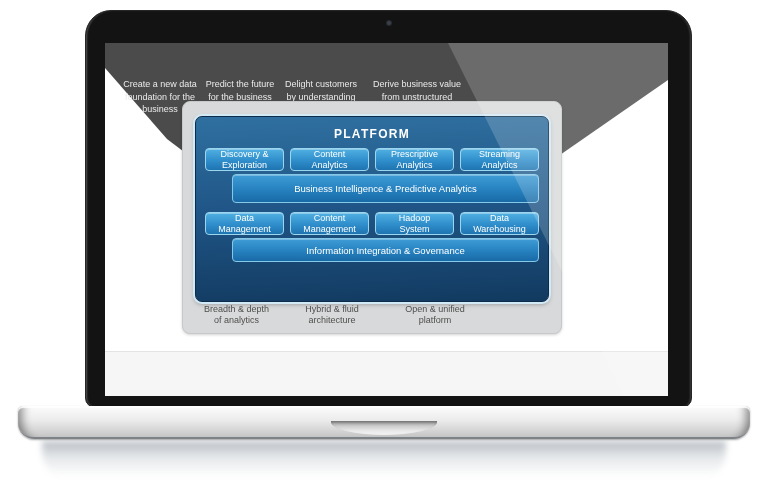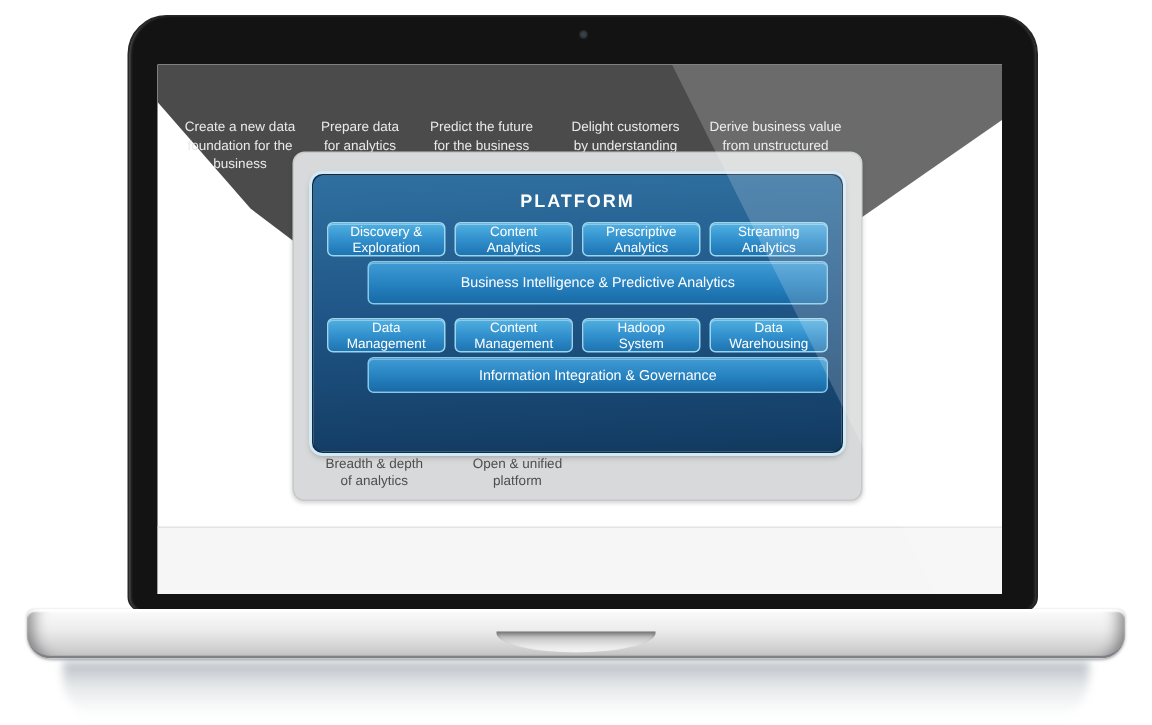--- a/index.html
+++ b/index.html
@@ -30,21 +30,21 @@
          background:linear-gradient(180deg,rgba(125,135,147,.55) 0%,rgba(170,178,186,.30) 40%,rgba(255,255,255,0) 90%);
          filter:blur(3px);border-radius:0 0 30px 30px;}
 
   
   .funnel{position:absolute;left:0;top:0;width:563px;height:212px;background:#4b4b4b;
           clip-path:polygon(0 0,563px 0,563px 37px,478px 96px,374px 168px,157px 168px,62px 96px,0 25px);}
   .goals{position:absolute;left:0;top:5px;width:563px;display:grid;
          grid-template-columns:86px 74px 88px 104px 96px 100px;padding-left:12px;margin-top:30px;}
   .goal{color:#eaeaea;font-size:9px;line-height:12.5px;text-align:center;white-space:pre-line;}
 
-  .panel{position:absolute;left:90px;top:58px;width:380px;height:233px;
+  .panel{position:absolute;left:77px;top:58px;width:380px;height:233px;
          background:#d8d9da;border:1px solid #c7c8c9;border-radius:8px;
          box-shadow:0 1px 3px rgba(0,0,0,.18);}
   .pbox{position:absolute;left:12px;top:14px;width:354px;height:186px;border-radius:7px;
         background:linear-gradient(178deg,#2f70a0 0%,#1f5586 50%,#123a60 100%);
         border:1px solid #0d2c4c;
         box-shadow:0 0 0 2px #d2eaf6, 0 2px 5px rgba(0,0,0,.35);}
   .pcol{position:absolute;inset:0;display:flex;flex-direction:column;padding:4px 9px 0;}
   .ptitle{height:27px;line-height:27px;text-align:center;color:#ffffff;font-size:12px;
           font-weight:600;letter-spacing:1.3px;}
   .trow{display:grid;grid-template-columns:repeat(4,1fr);gap:6px;height:23px;}
@@ -82,22 +82,20 @@
     <div class="webcam"></div>
 
     <div class="screen">
 
       <div class="funnel"></div>
 
       <div class="goals">
         <div class="goal">Create a new data
 foundation for the
 business</div>
-        <div class="goal">Prepare data
-for analytics</div>
         <div class="goal">Predict the future
 for the business</div>
         <div class="goal">Delight customers
 by understanding
 them future</div>
         <div class="goal">Derive business value
 from unstructured
 content</div>
       </div>
 
@@ -134,20 +132,22 @@
             </div>
 
             <div class="gap3"></div>
             <div class="banner b2">Information Integration &amp; Governance</div>
           </div>
         </div>
 
         <div class="benefits">
           <div class="benefit">Breadth &amp; depth
 of analytics</div>
+          <div class="benefit">Hybrid &amp; fluid
+architecture</div>
           <div class="benefit">Open &amp; unified
 platform</div>
         </div>
 
       </div>
 
       <div class="bottom-strip"></div>
       <div class="glare"></div>
 
     </div>

